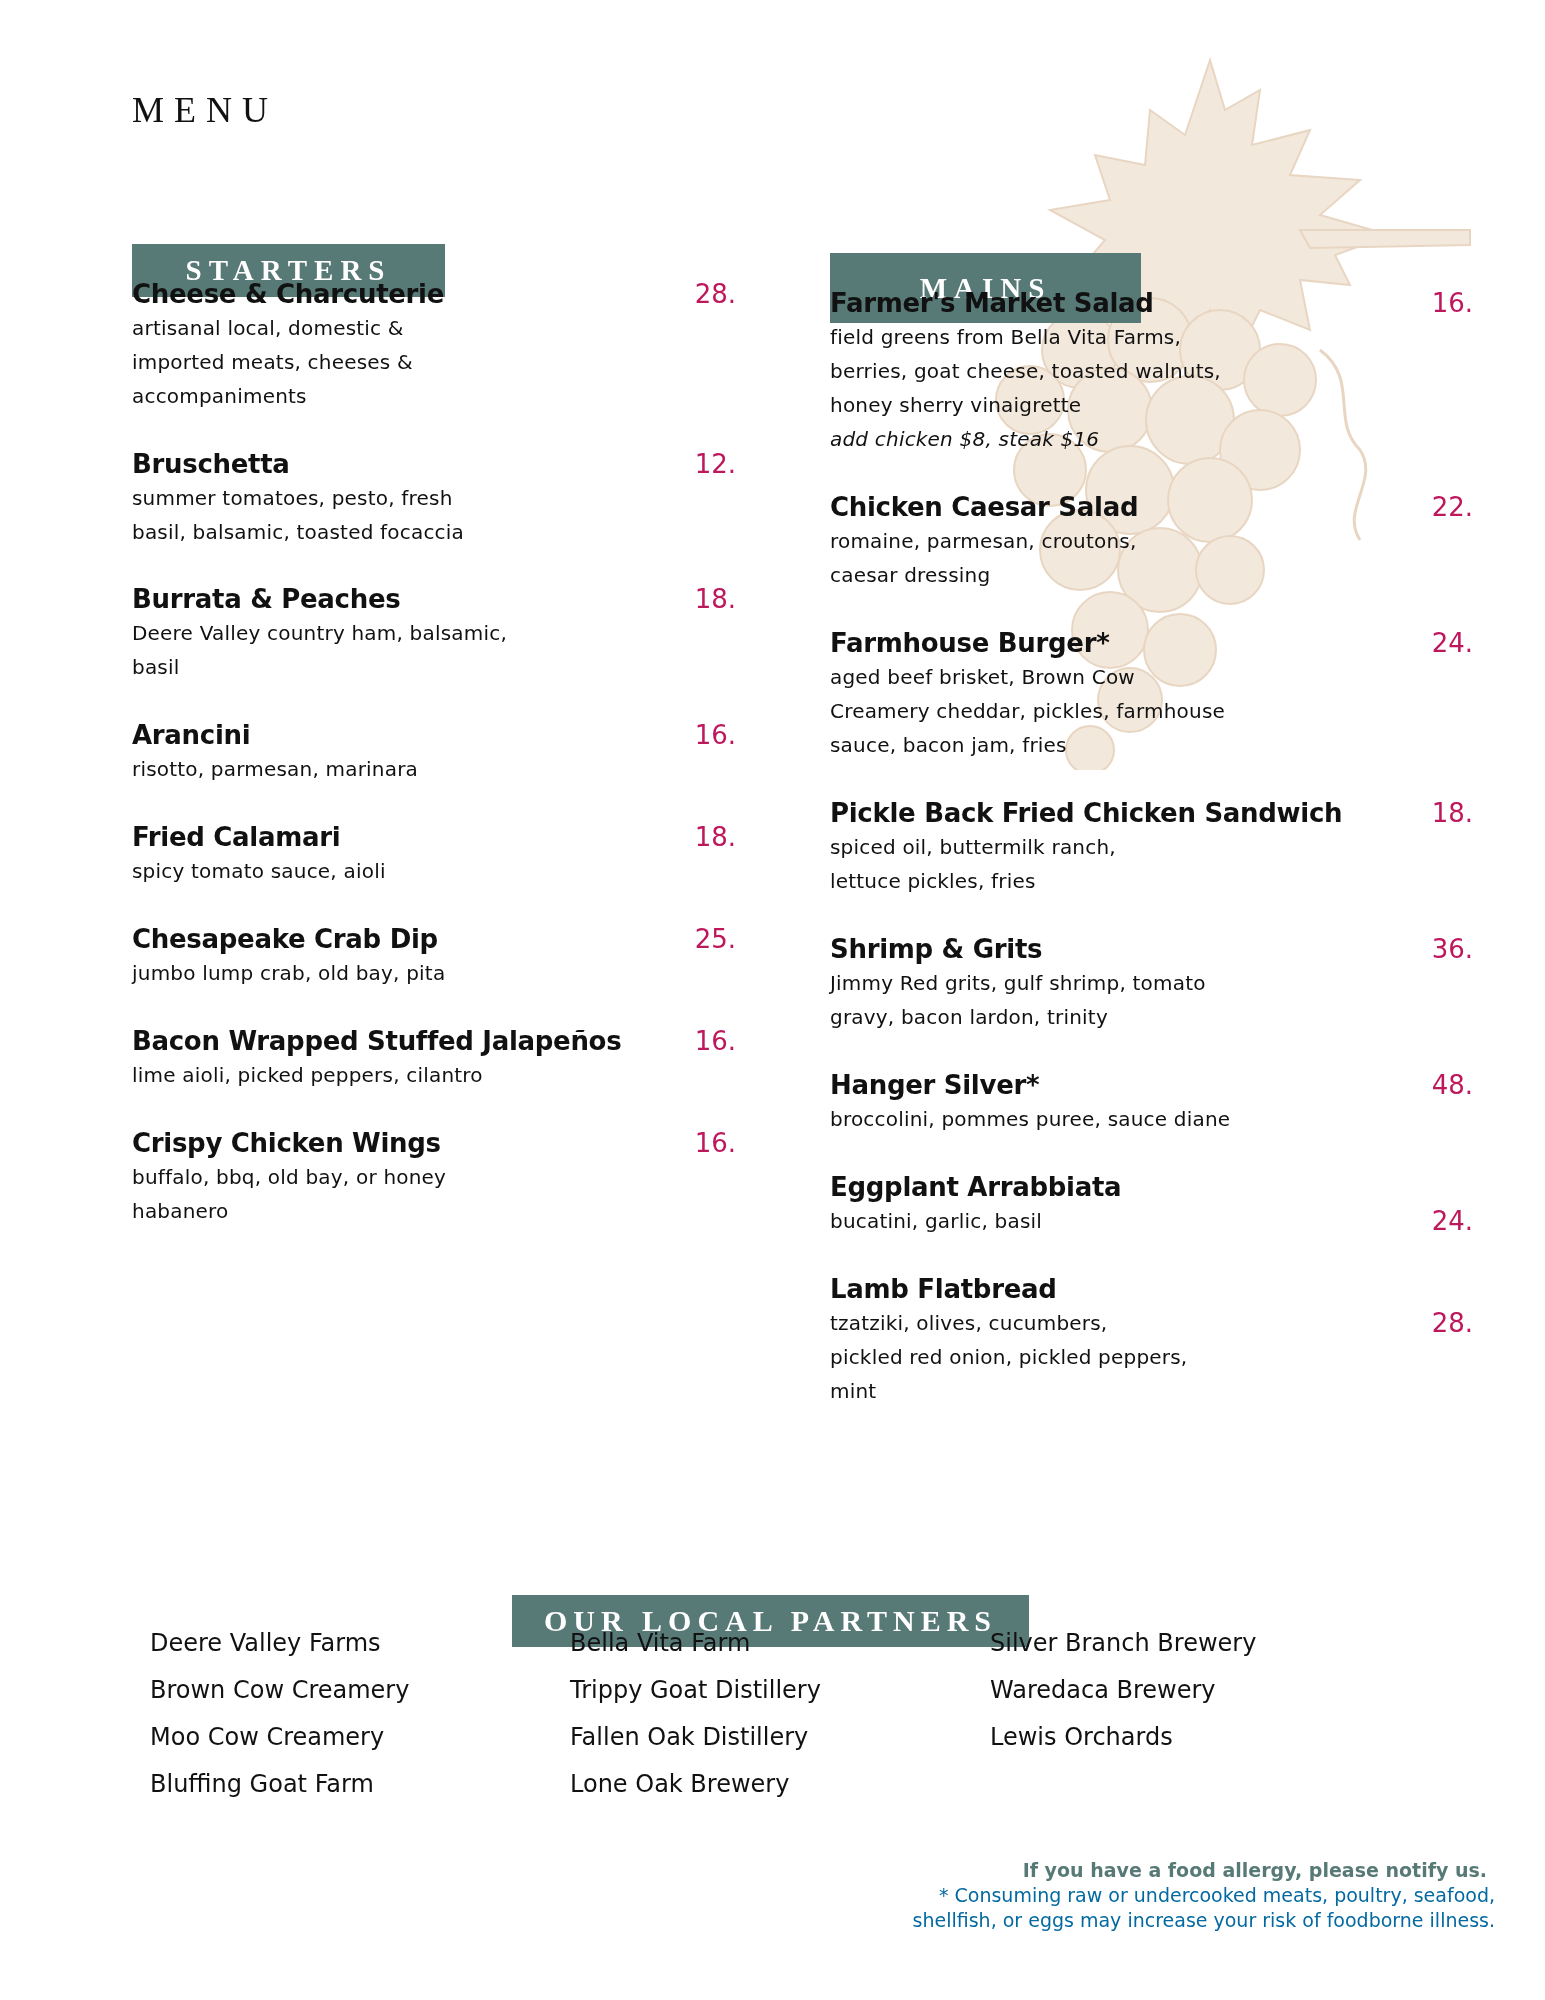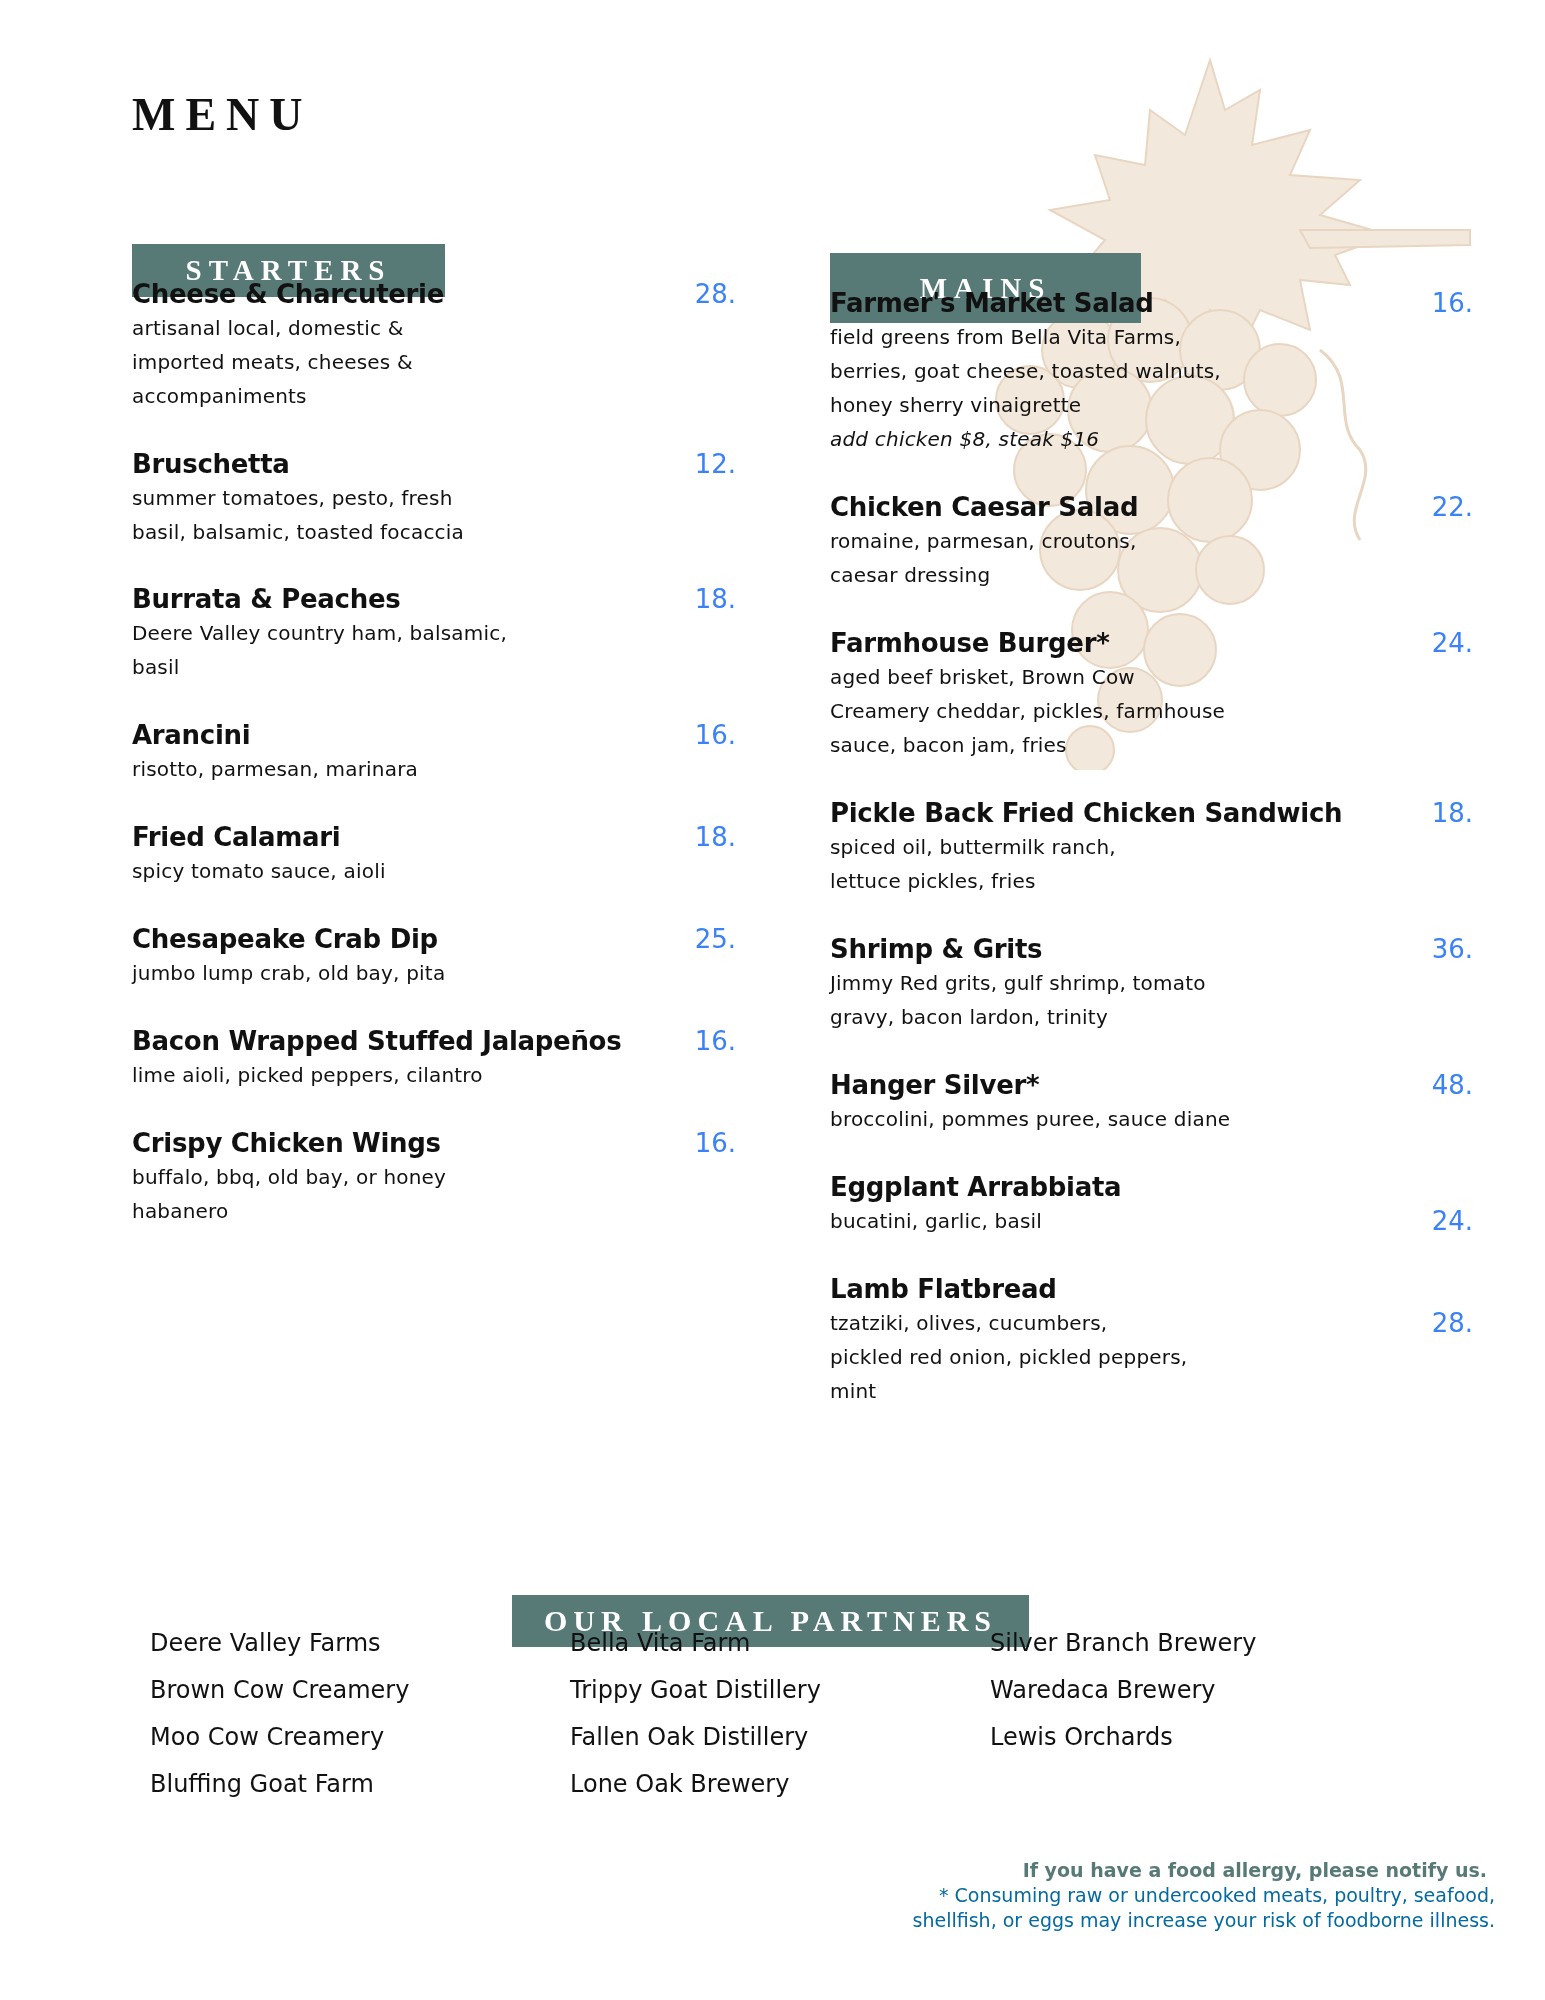--- a/index.html
+++ b/index.html
@@ -5,21 +5,21 @@
     html, body { margin:0; padding:0; }
     body {
       width:1545px; height:2000px; background:#ffffff; position:relative; overflow:hidden;
       font-family:"Liberation Sans", sans-serif; color:#111;
     }
     .grape {
       position:absolute; left:880px; top:50px; width:600px; height:720px; z-index:0;
     }
     .title {
       position:absolute; left:132px; top:92px; margin:0;
-      font-family:"Liberation Serif", serif; font-weight:bold; font-size:46px;
+      font-family:"Liberation Serif", serif; font-weight:normal; font-size:36px;
       letter-spacing:10px; color:#111; line-height:1;
     }
     .sec-head {
       position:absolute; background:#587a77; color:#fff;
       font-family:"Liberation Serif", serif; font-weight:bold;
       font-size:29px; letter-spacing:7px; display:flex; align-items:center; justify-content:center;
       z-index:2;
       margin-top:40px;
     }
     .col { position:absolute; z-index:2; }
@@ -28,21 +28,21 @@
       font-family:"DejaVu Sans", sans-serif; font-weight:bold; font-size:26px; line-height:34px;
       white-space:nowrap; color:#111; letter-spacing:-0.3px;
     }
     .item .desc {
       font-family:"DejaVu Sans", sans-serif; font-size:20px; line-height:34px; color:#111;
       font-weight:normal; letter-spacing:0.2px; white-space:pre-line;
     }
     .item .note { font-style:italic; }
     .item .price {
       position:absolute; right:0; top:0;
-      font-family:"DejaVu Sans", sans-serif; font-size:26px; line-height:34px; color:#3b82f6;
+      font-family:"DejaVu Sans", sans-serif; font-size:26px; line-height:34px; color:#be185d;
     }
     .partners {
       position:absolute; left:150px; top:1620px; width:1230px; z-index:2;
       display:grid; grid-template-columns:420px 420px 420px; column-gap:0;
     }
     .pcol { display:flex; flex-direction:column; align-items:flex-start; }
     .pcol span {
       font-family:"DejaVu Sans", sans-serif; font-size:24px; line-height:47px; color:#111;
       white-space:nowrap;
     }

